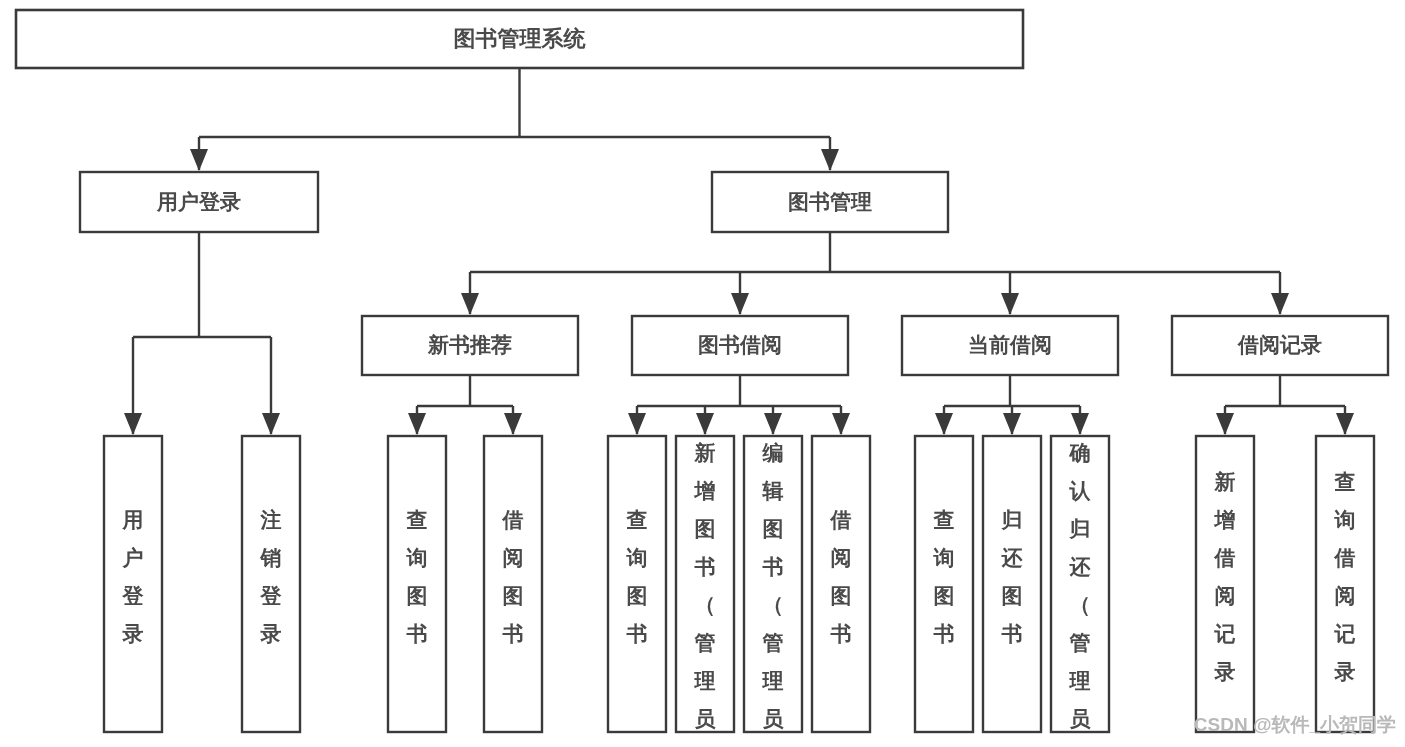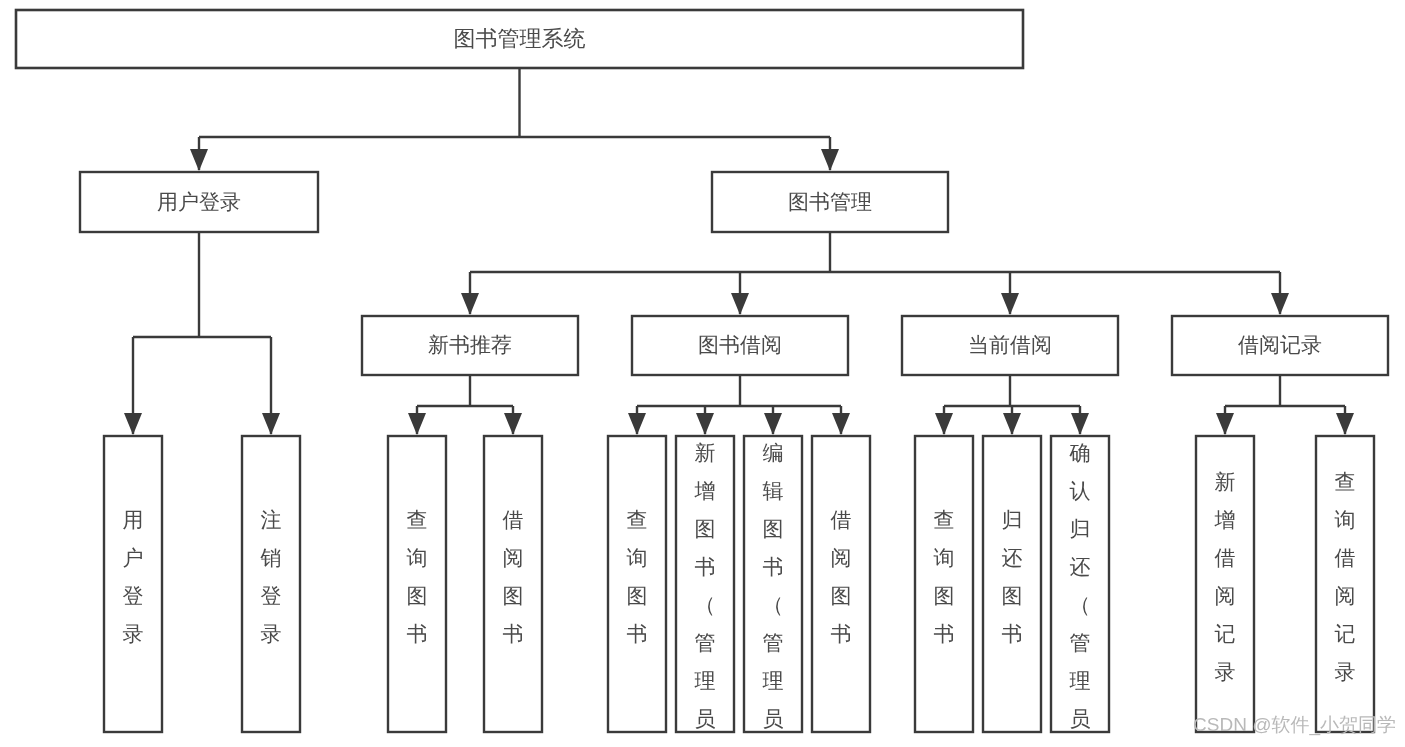--- a/index.html
+++ b/index.html
@@ -13,20 +13,21 @@
     font-family: "Liberation Sans", "DejaVu Sans", sans-serif;
     overflow: hidden;
     position: relative;
   }
   #diagram-root {
     position: absolute;
     left: 0;
     top: 0;
     width: 1405px;
     height: 540px;
+    font-weight: bold;
   }
   svg.diagram-canvas {
     display: block;
     width: 1405px;
     height: 747px;
   }
   .node-box {
     fill: #ffffff;
     stroke: #3a3a3a;
     stroke-width: 2.4;

